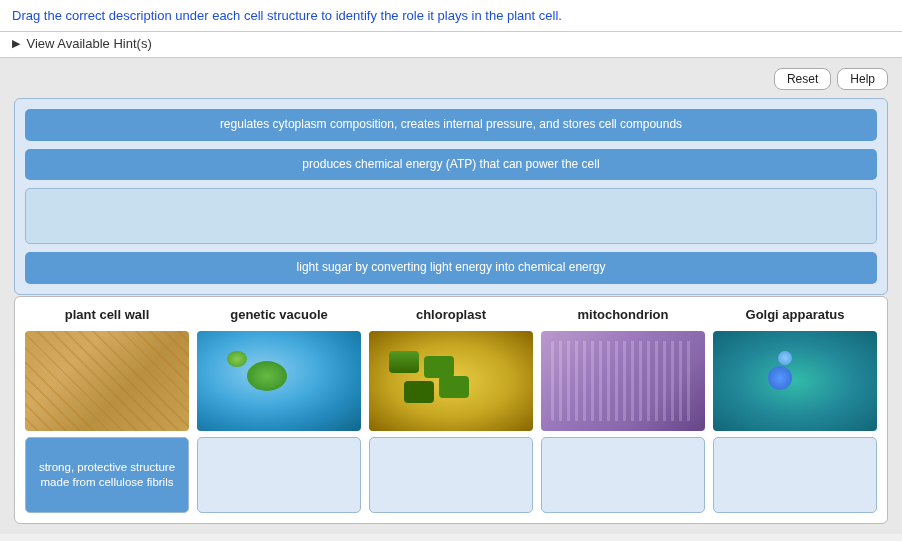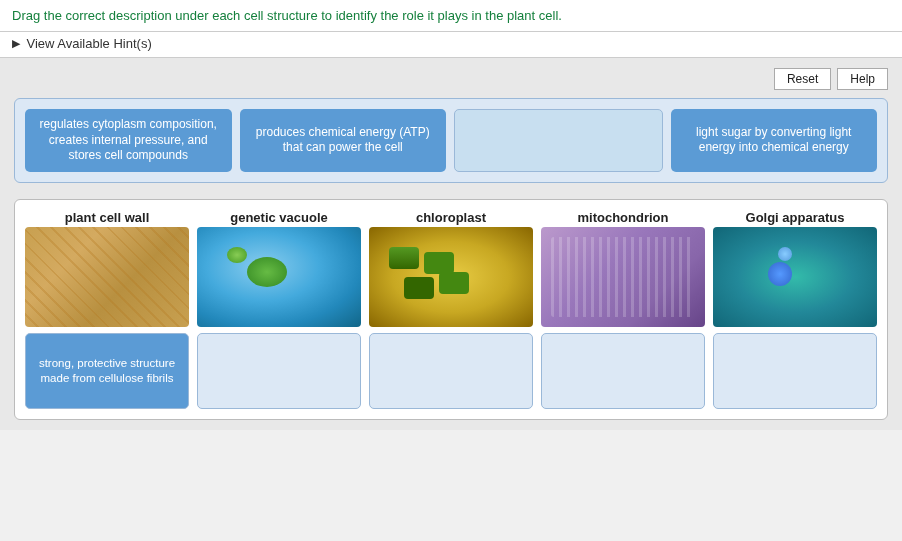--- a/index.html
+++ b/index.html
@@ -9,21 +9,21 @@
       width: 902px;
       min-height: 541px;
       overflow: hidden;
       font-size: 13px;
     }
     .top-bar {
       background: #fff;
       padding: 8px 12px;
       border-bottom: 1px solid #ccc;
       font-size: 13px;
-      color: #15803d;
+      color: #1d4ed8;
     }
     .hint-bar {
       background: #fff;
       padding: 4px 12px 6px 12px;
       border-bottom: 1px solid #ccc;
       font-size: 13px;
       color: #333;
       display: flex;
       align-items: center;
       gap: 6px;
@@ -36,37 +36,38 @@
     }
     .top-right-btns {
       display: flex;
       justify-content: flex-end;
       gap: 6px;
       margin-bottom: 8px;
     }
     .btn-small {
       background: #fff;
       border: 1px solid #aaa;
-      border-radius: 0;
+      border-radius: 8px;
       padding: 3px 12px;
       font-size: 12px;
       cursor: pointer;
       color: #222;
     }
     
     .cards-row {
       display: flex;
       gap: 8px;
-      margin-bottom: 16px;
+      margin-bottom: 1px;
       background: #dce8f5;
       border: 1.5px solid #9ab8d8;
       border-radius: 6px;
       padding: 10px 10px;
       flex-wrap: nowrap;
       align-items: stretch;
+      flex-direction: column;
     }
     .drag-card {
       background: #5b9bd5;
       border: none;
       border-radius: 5px;
       color: #fff;
       font-size: 12px;
       text-align: center;
       padding: 8px 8px;
       flex: 1;
@@ -85,21 +86,21 @@
     
     .structures-section {
       background: #fff;
       border: 1.5px solid #bbb;
       border-radius: 6px;
       padding: 10px 10px 10px 10px;
     }
     .structures-labels {
       display: flex;
       gap: 8px;
-      margin-bottom: 2px;
+      margin-bottom: 9px;
     }
     .structure-col {
       flex: 1;
       display: flex;
       flex-direction: column;
       align-items: center;
       gap: 6px;
     }
     .structure-label {
       font-weight: bold;

